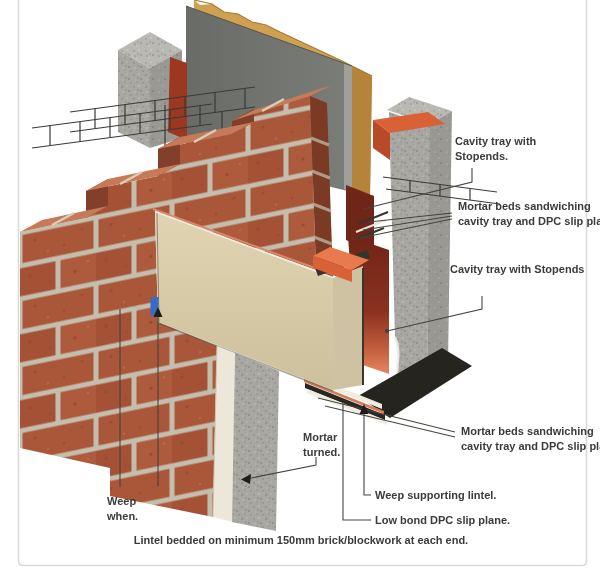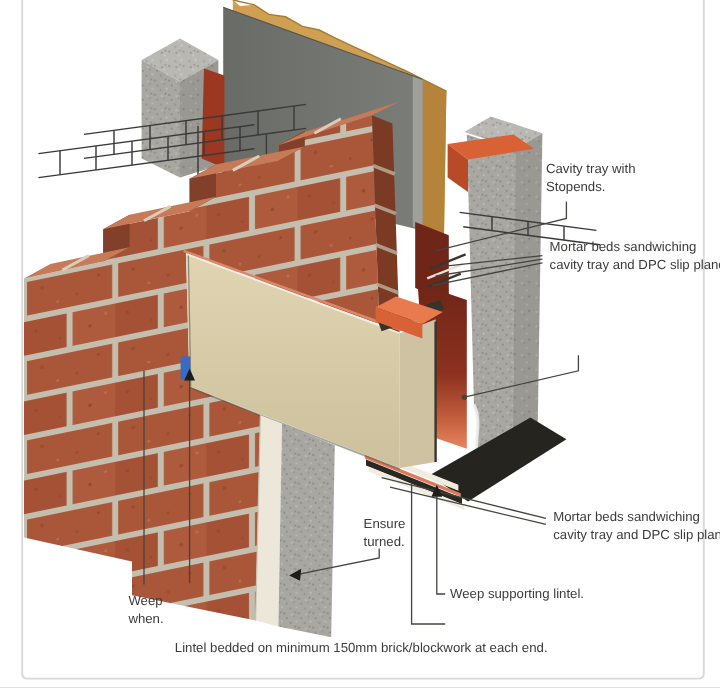--- a/index.html
+++ b/index.html
@@ -1,17 +1,17 @@
 <!DOCTYPE html>
 <html><head>
 <meta charset="utf-8">
 <style>
   html,body{margin:0;padding:0;background:#fff;}
-  #stage{position:relative;width:600px;height:573px;background:#d946ef;overflow:hidden;
-         font-family:"Liberation Sans",sans-serif;}
+  #stage{position:relative;width:600px;height:573px;background:#7dd3fc;overflow:hidden;
+         font-family:"Liberation Sans",sans-serif;font-weight:bold;}
   #art{position:absolute;left:0;top:0;}
   .lbl{position:absolute;font-size:11px;line-height:15px;color:#3b3b39;white-space:nowrap;}
   .lbl span{display:block;}
   .cap{position:absolute;left:18px;width:566px;text-align:center;font-size:11px;line-height:14px;color:#3b3b39;}
 </style>
 </head>
 <body>
 
 <div id="stage">
 
@@ -233,37 +233,41 @@
   <span>Cavity tray with</span>
   <span>Stopends.</span>
 </div>
 
 <div class="lbl" style="left:458px;top:199px">
   <span>Mortar beds sandwiching</span>
   <span>cavity tray and DPC slip plane.</span>
 </div>
 
 <div class="lbl" style="left:450px;top:262px">
+  <span>Cavity tray with Stopends</span>
 </div>
 
 <div class="lbl" style="left:461px;top:424px">
   <span>Mortar beds sandwiching</span>
   <span>cavity tray and DPC slip plane.</span>
 </div>
 
 <div class="lbl" style="left:303px;top:430px">
-  <span>Ensure</span>
+  <span>Mortar</span>
   <span>turned.</span>
 </div>
 
 <div class="lbl" style="left:107px;top:494px">
   <span>Weep</span>
   <span>when.</span>
 </div>
 
 <div class="lbl" style="left:375px;top:488px">
   <span>Weep supporting lintel.</span>
 </div>
 
+<div class="lbl" style="left:375px;top:513px">
+  <span>Low bond DPC slip plane.</span>
+</div>
 
 <div class="cap" style="top:533px">Lintel bedded on minimum 150mm brick/blockwork at each end.</div>
 
 </div>
 
 </body></html>

